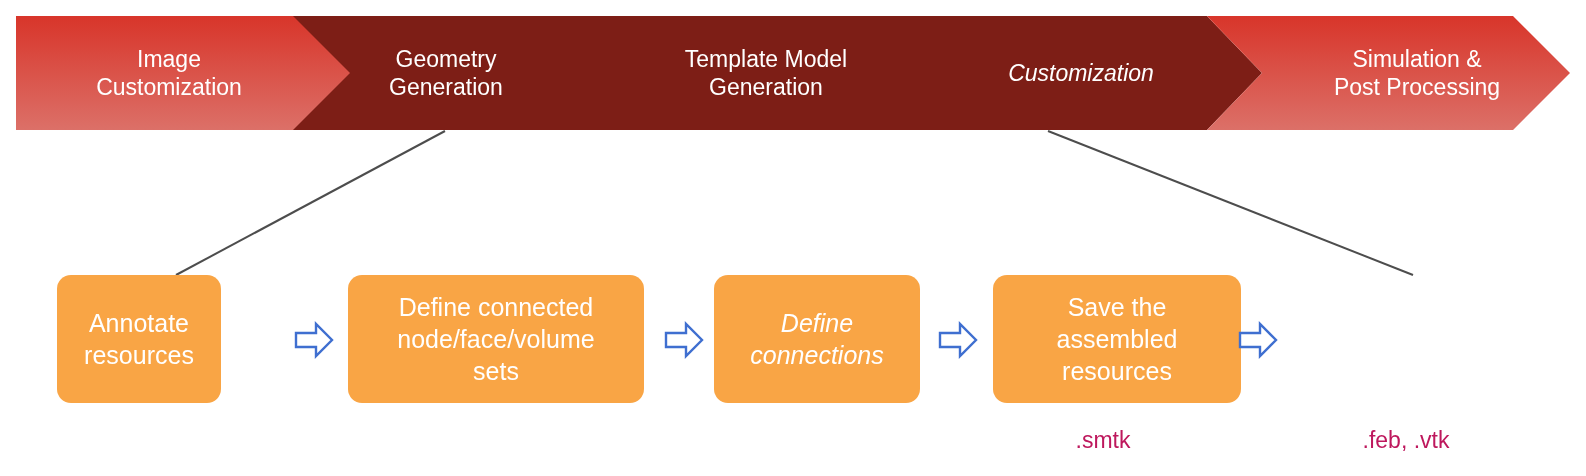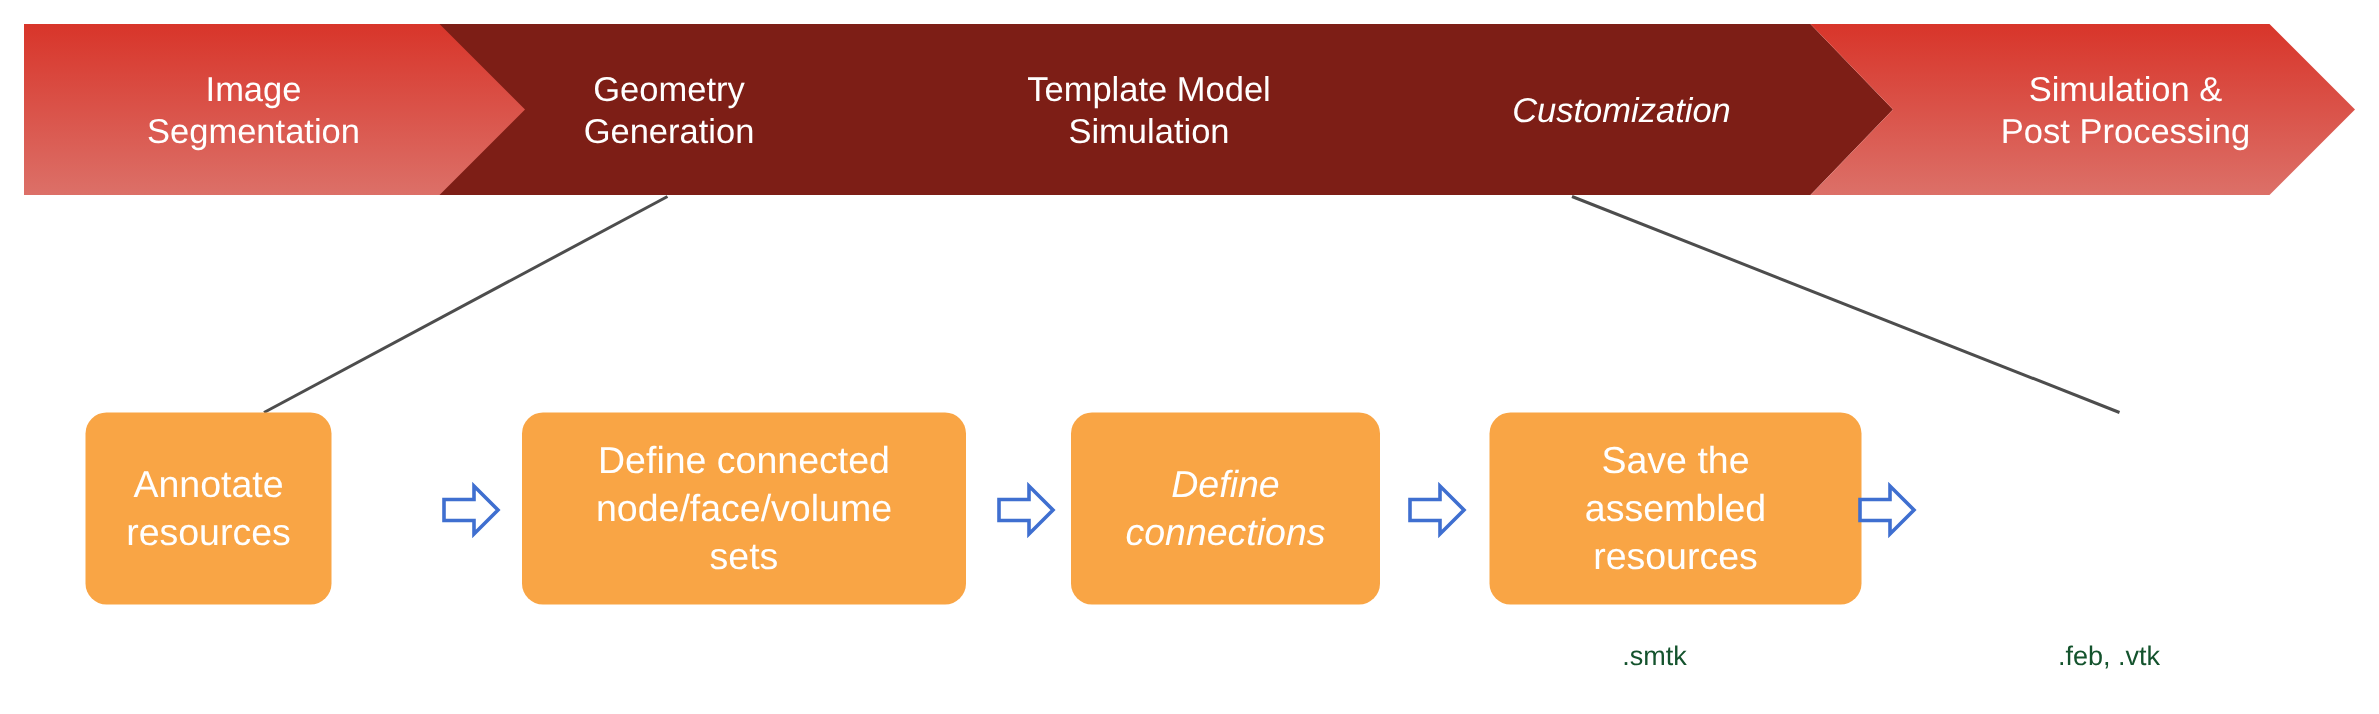--- a/index.html
+++ b/index.html
@@ -96,22 +96,22 @@
     height: 38px;
   }
   .ar-0 { left: 294px; }
   .ar-1 { left: 664px; }
   .ar-2 { left: 938px; }
   .ar-3 { left: 1238px; }
 
   
   .caption {
     position: absolute;
-    font-size: 18px;
-    color: #14532d;
+    font-size: 23px;
+    color: #be185d;
     text-align: center;
     font-family: "Liberation Sans", sans-serif;
     top: 427px;
   }
   .cap-0 { left: 993px;  width: 220px; }
   .cap-1 { left: 1296px; width: 220px; }
 </style>
 </head>
 <body>
 
@@ -131,25 +131,25 @@
       </defs>
 
       <path d="M 0 0 L 1191 0 L 1246 57 L 1191 114 L 0 114 Z" fill="#7d1e16"></path>
 
       <path d="M 0 0 L 277 0 L 334 57 L 277 114 L 0 114 Z" fill="url(#gradLeft)"></path>
 
       <path d="M 1191 0 L 1497 0 L 1554 57 L 1497 114 L 1191 114 L 1246 57 Z" fill="url(#gradRight)"></path>
     </svg>
 
     <div class="banner-label bl-0">Image
-Segmentation</div>
+Customization</div>
     <div class="banner-label bl-1">Geometry
 Generation</div>
     <div class="banner-label bl-2">Template Model
-Simulation</div>
+Generation</div>
     <div class="banner-label bl-3">Customization</div>
     <div class="banner-label bl-4">Simulation &amp;
 Post Processing</div>
   </div>
 
   <svg class="connectors" viewBox="0 0 1586 476" xmlns="http://www.w3.org/2000/svg">
     <line x1="445" y1="131" x2="176" y2="275" stroke="#4d4d4d" stroke-width="2"></line>
     <line x1="1048" y1="131" x2="1413" y2="275" stroke="#4d4d4d" stroke-width="2"></line>
   </svg>
 

